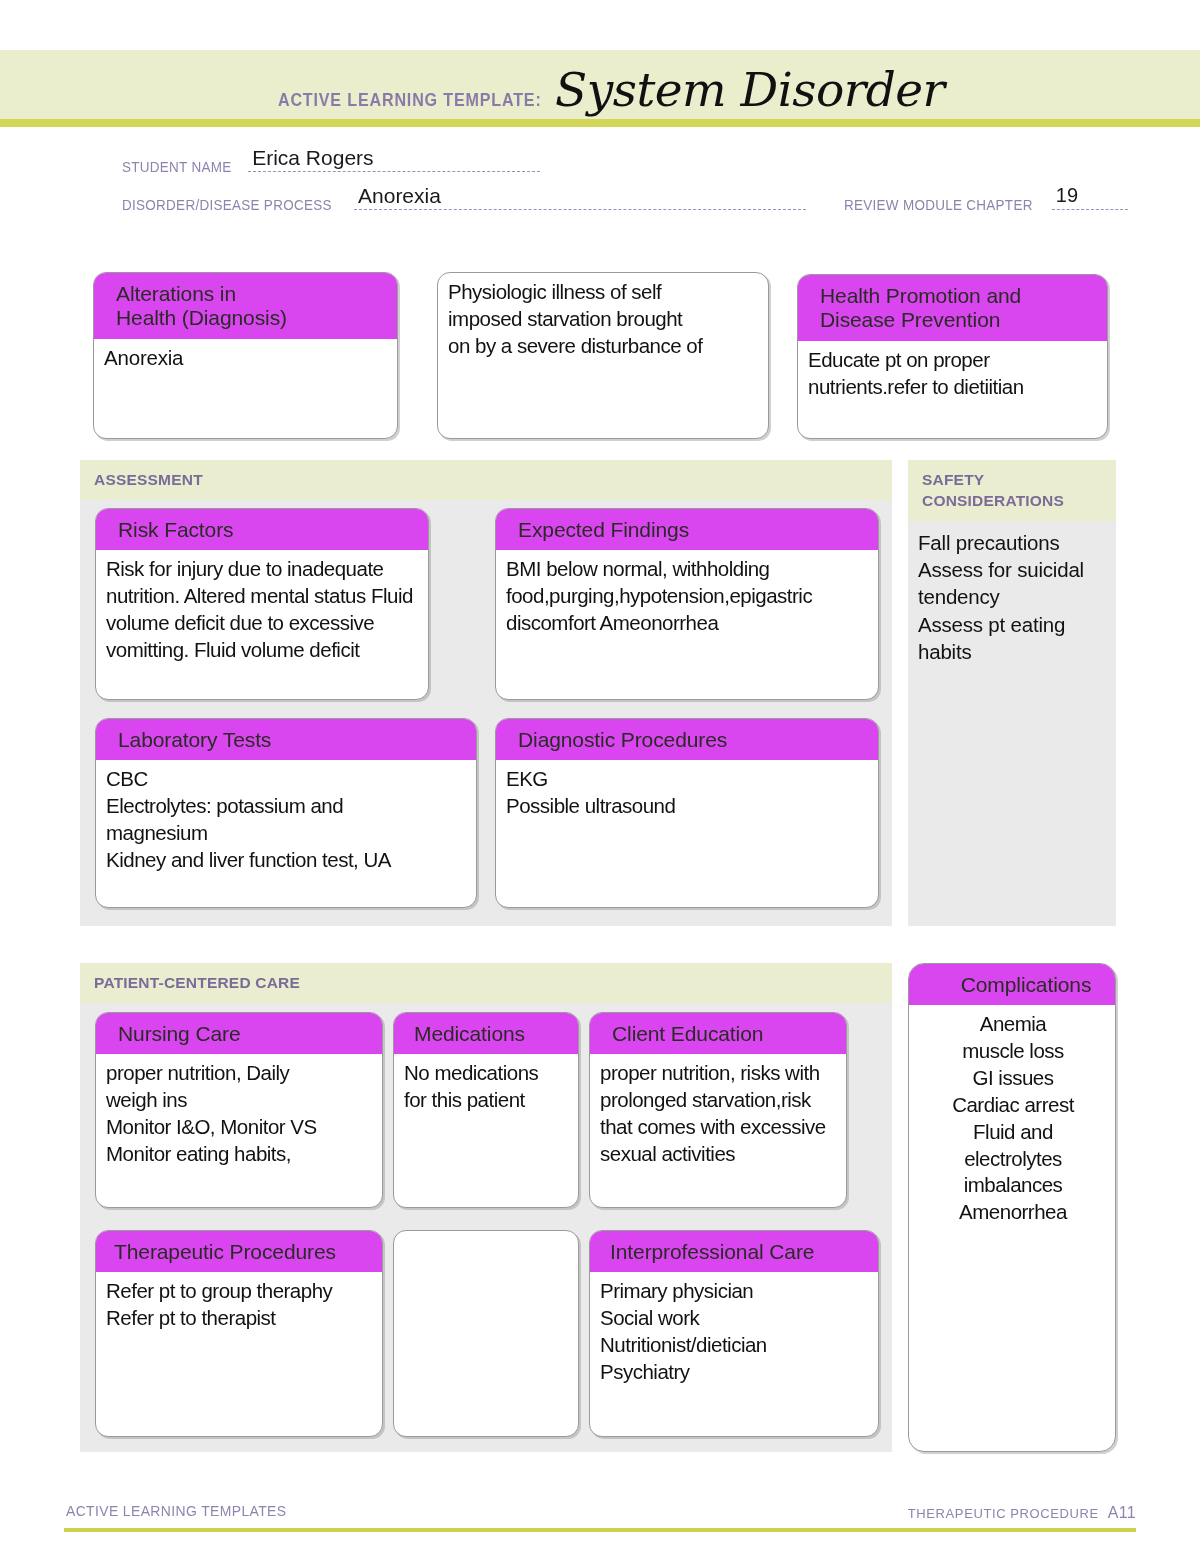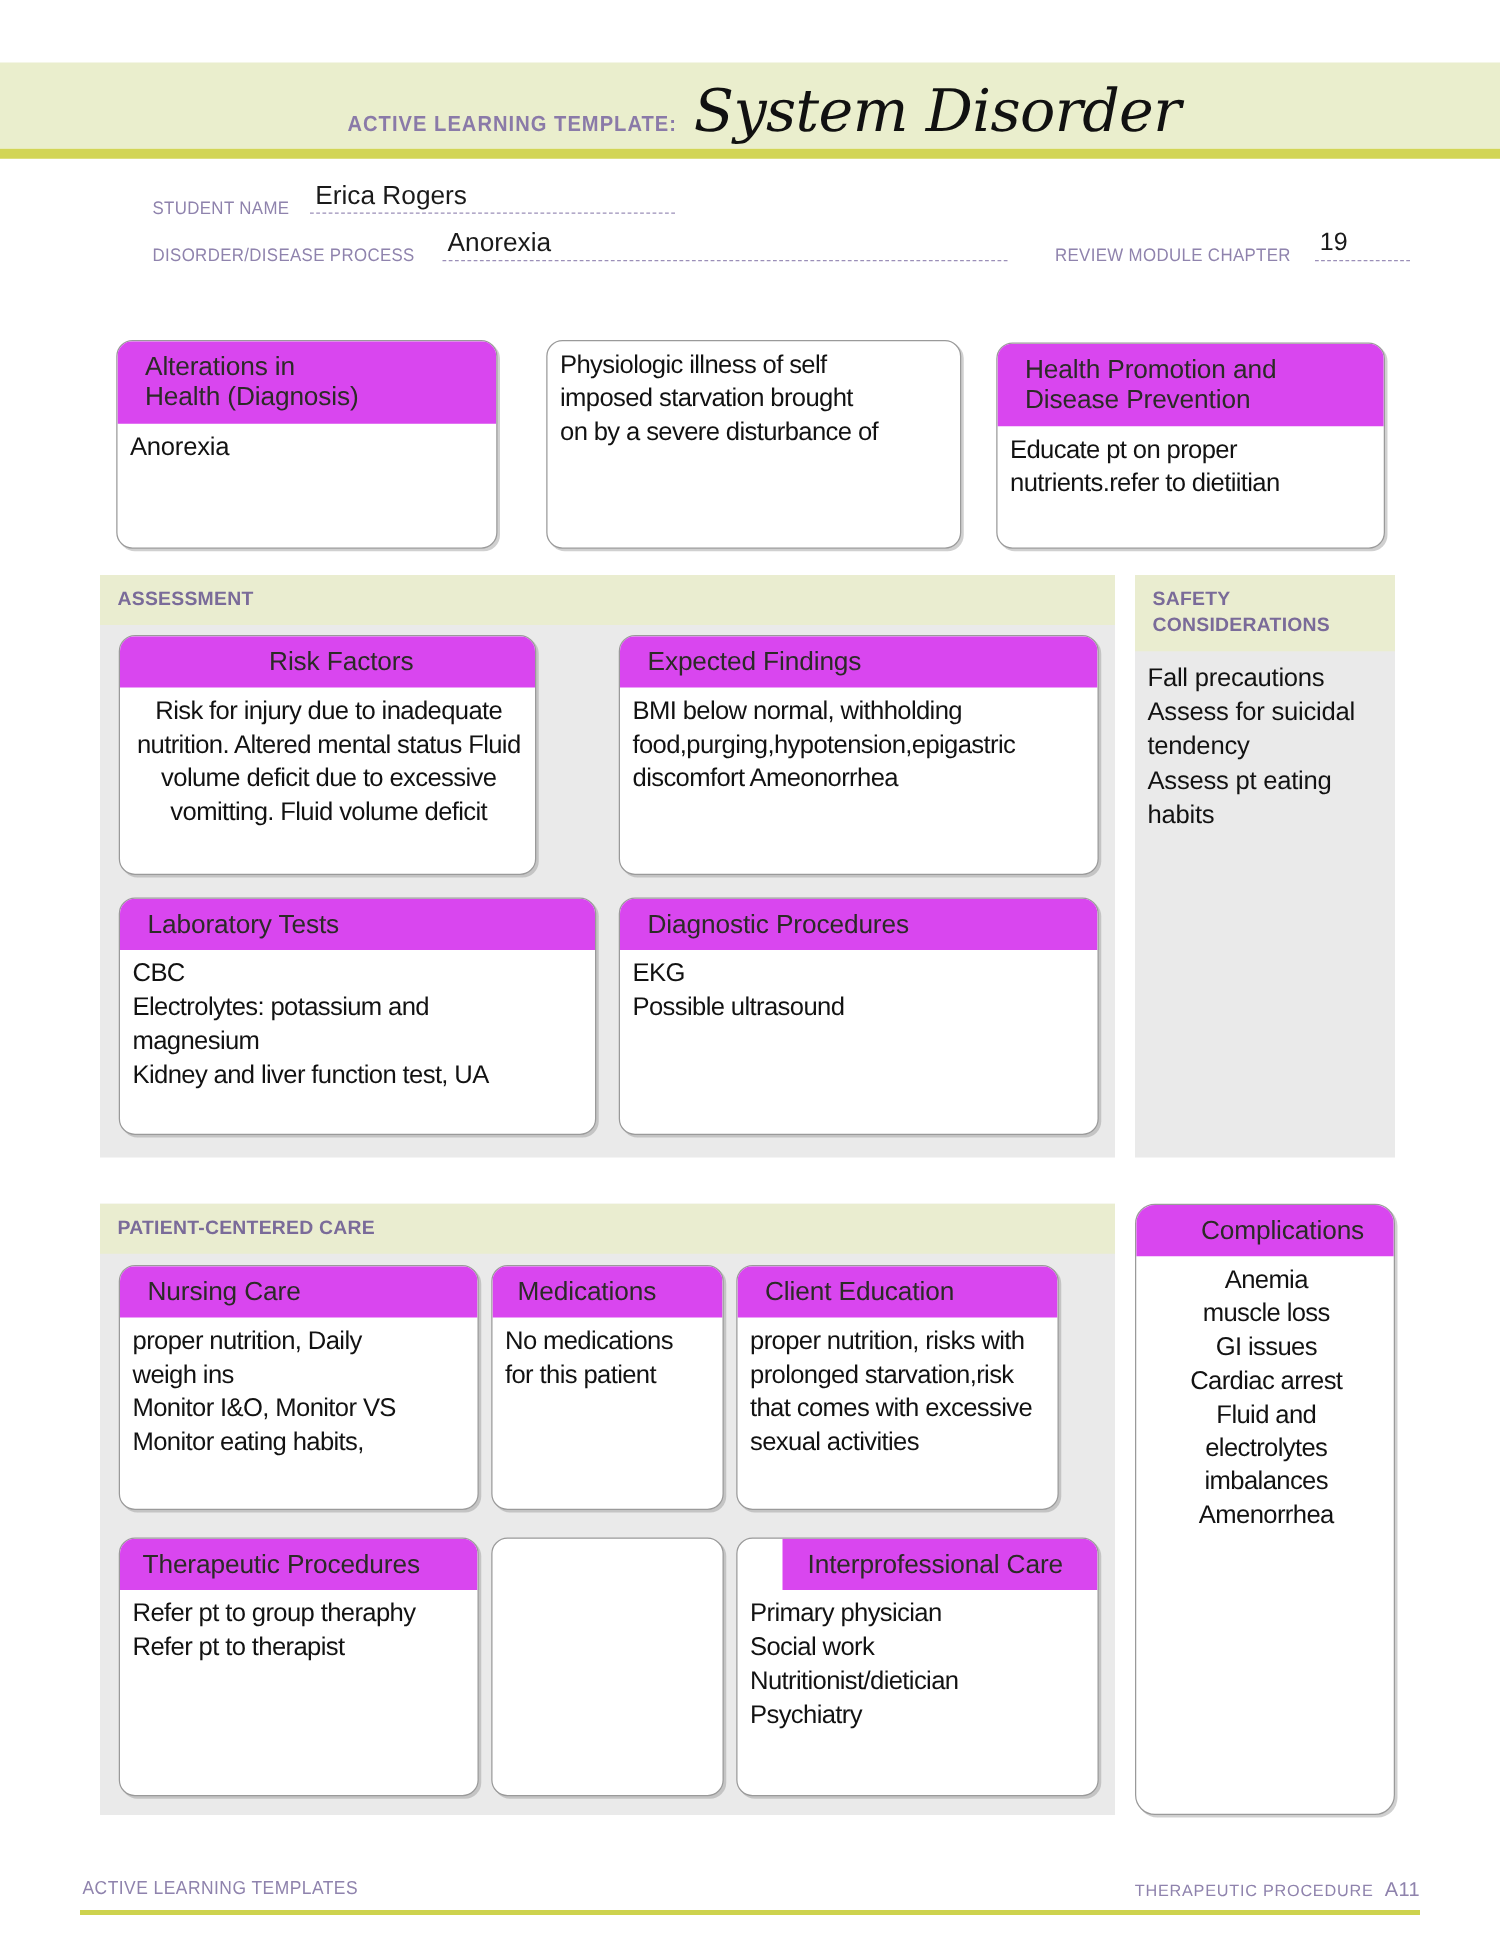--- a/index.html
+++ b/index.html
@@ -236,21 +236,21 @@
   <div class="card-head" style="white-space:pre-line">Health Promotion and
 Disease Prevention</div>
   <div class="card-body tight">Educate pt on proper
 nutrients.refer to dietiitian</div>
 </div>
 
 <div class="panel" style="left:80px;top:460px;width:812px;height:466px;">
   <div class="panel-head">ASSESSMENT</div>
 </div>
 
-<div class="card" style="left:95px;top:508px;width:334px;height:192px;text-align:center;">
+<div class="card" style="left:95px;top:508px;width:334px;height:192px;">
   <div class="card-head">Risk Factors</div>
   <div class="card-body tight">Risk for injury due to inadequate
 nutrition. Altered mental status Fluid
 volume deficit due to excessive
 vomitting. Fluid volume deficit</div>
 </div>
 
 <div class="card" style="left:495px;top:508px;width:384px;height:192px;">
   <div class="card-head">Expected Findings</div>
   <div class="card-body tight">BMI below normal, withholding
@@ -312,21 +312,21 @@
   <div class="card-head" style="padding-left:18px;">Therapeutic Procedures</div>
   <div class="card-body tight">Refer pt to group theraphy
 Refer pt to therapist</div>
 </div>
 
 <div class="card" style="left:393px;top:1230px;width:186px;height:207px;">
   <div style="height:100%"></div>
 </div>
 
 <div class="card" style="left:589px;top:1230px;width:290px;height:207px;">
-  <div class="card-head" style="padding-left:20px;margin-left:36px;">Interprofessional Care</div>
+  <div class="card-head" style="padding-left:20px;">Interprofessional Care</div>
   <div class="card-body tight">Primary physician
 Social work
 Nutritionist/dietician
 Psychiatry</div>
 </div>
 
 <div class="card" style="left:908px;top:963px;width:208px;height:489px;border-radius:16px;text-align:center;">
   <div class="card-head" style="padding-left:28px;">Complications</div>
   <div class="card-body tight">Anemia
 muscle loss

